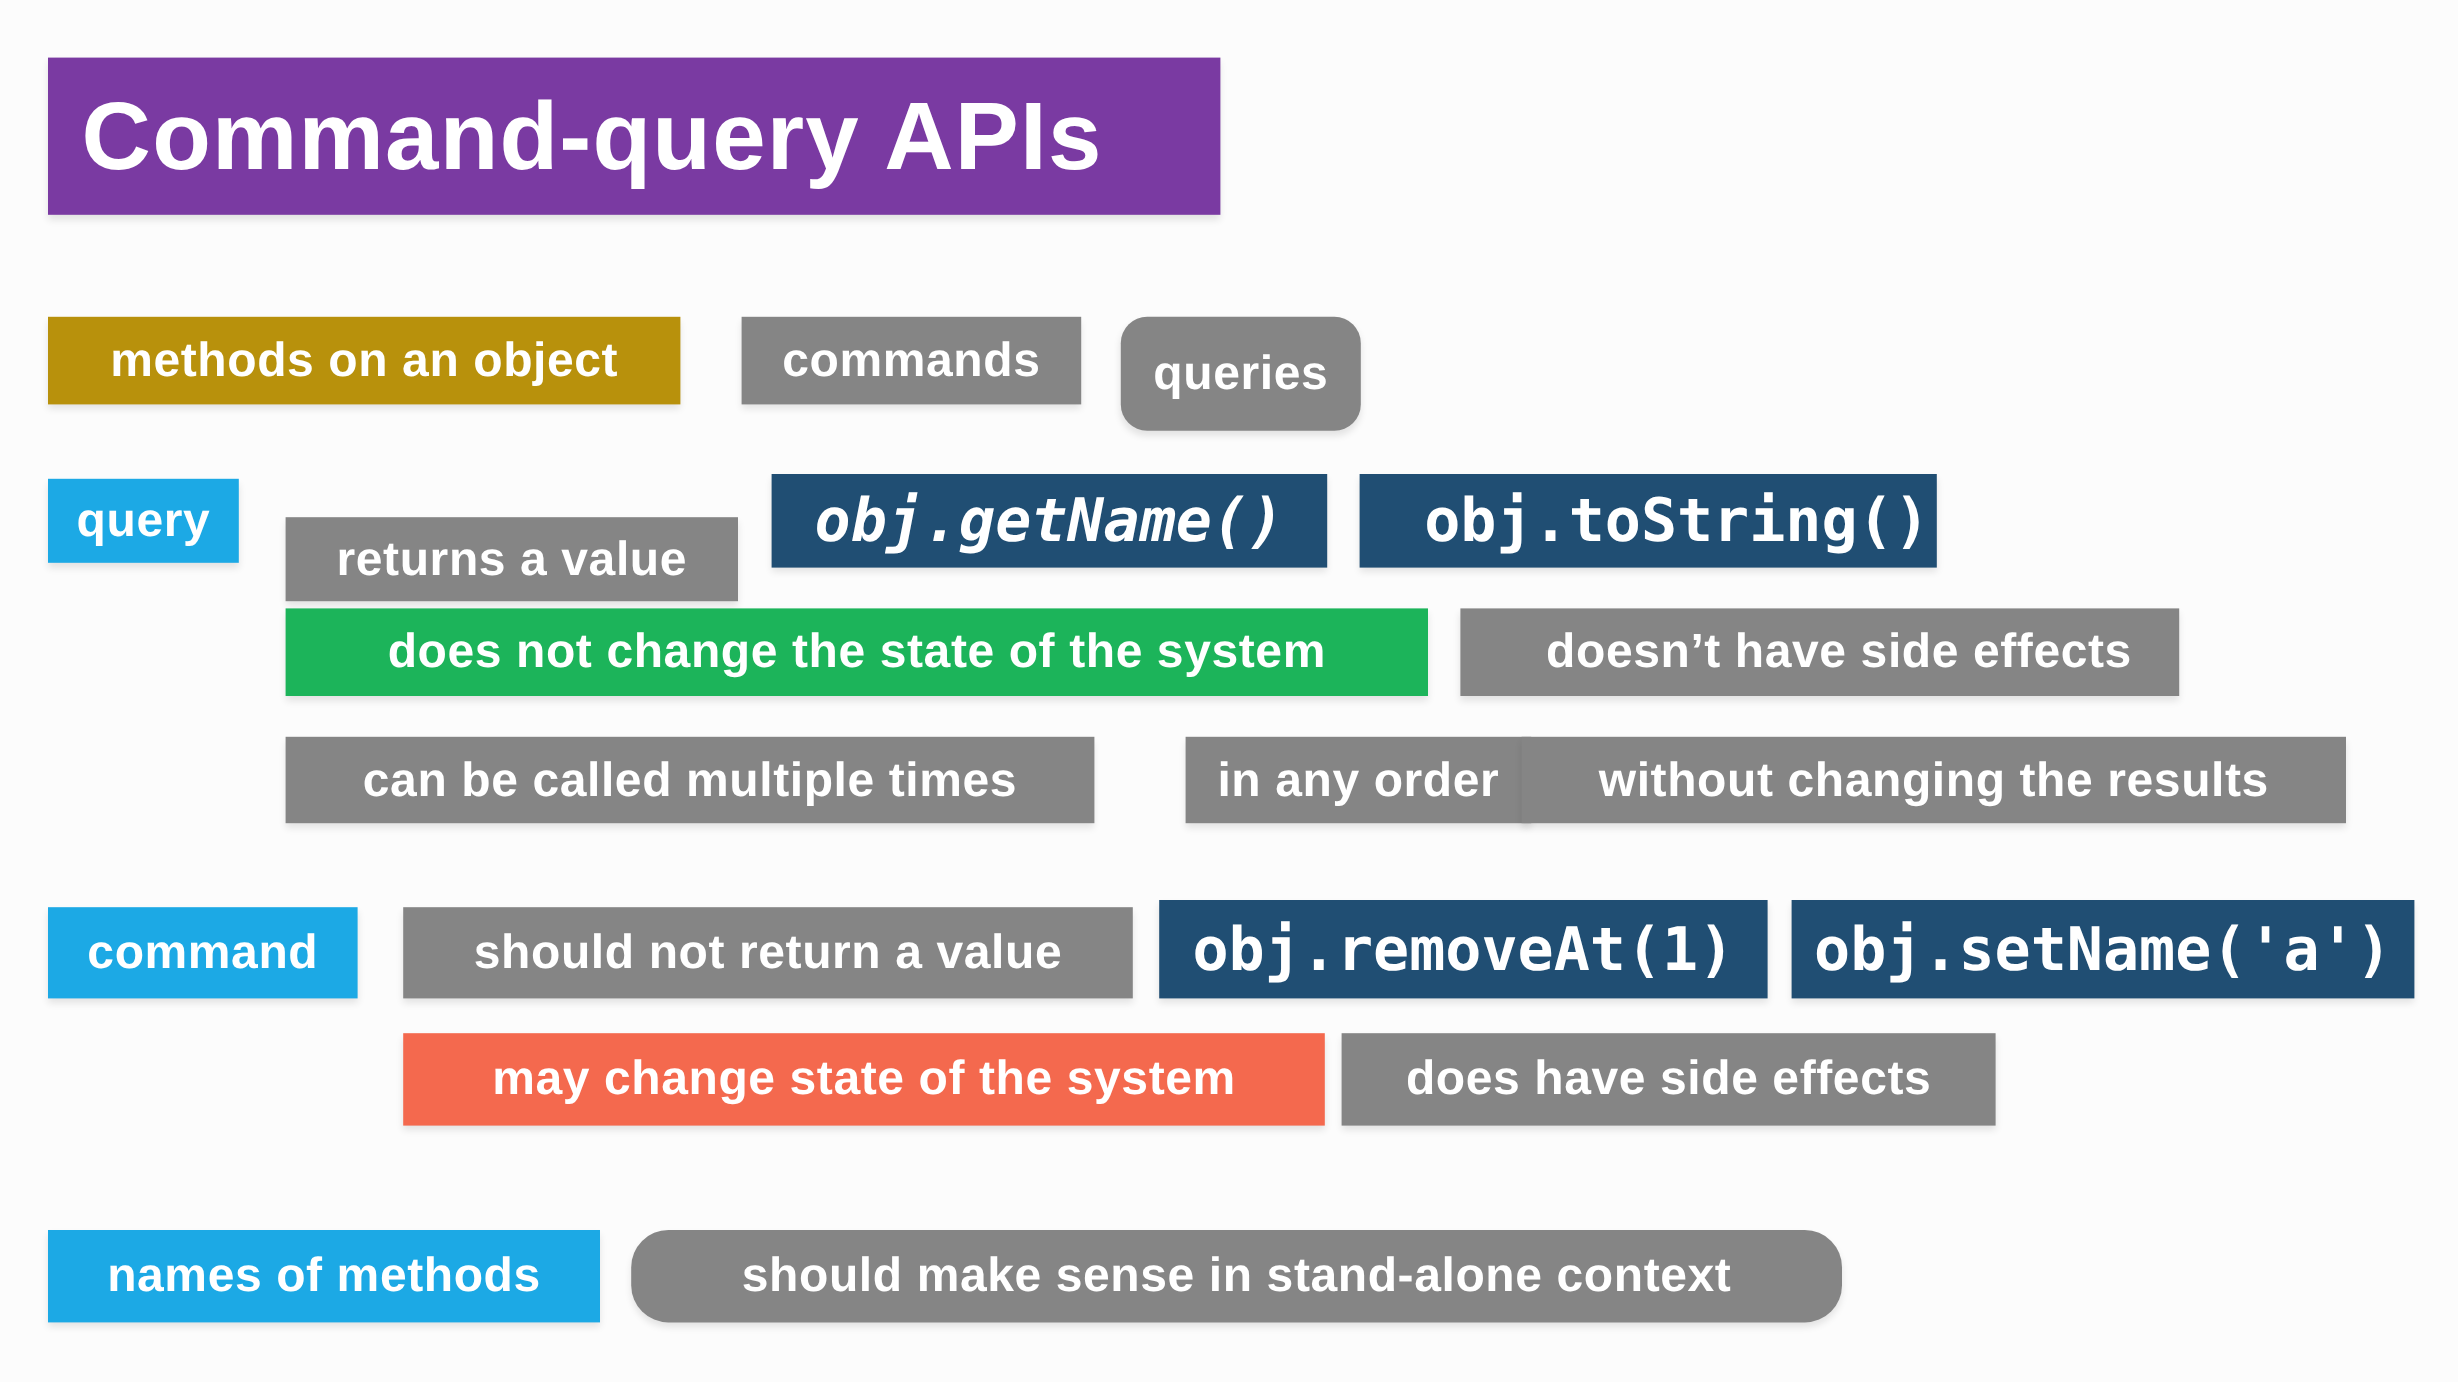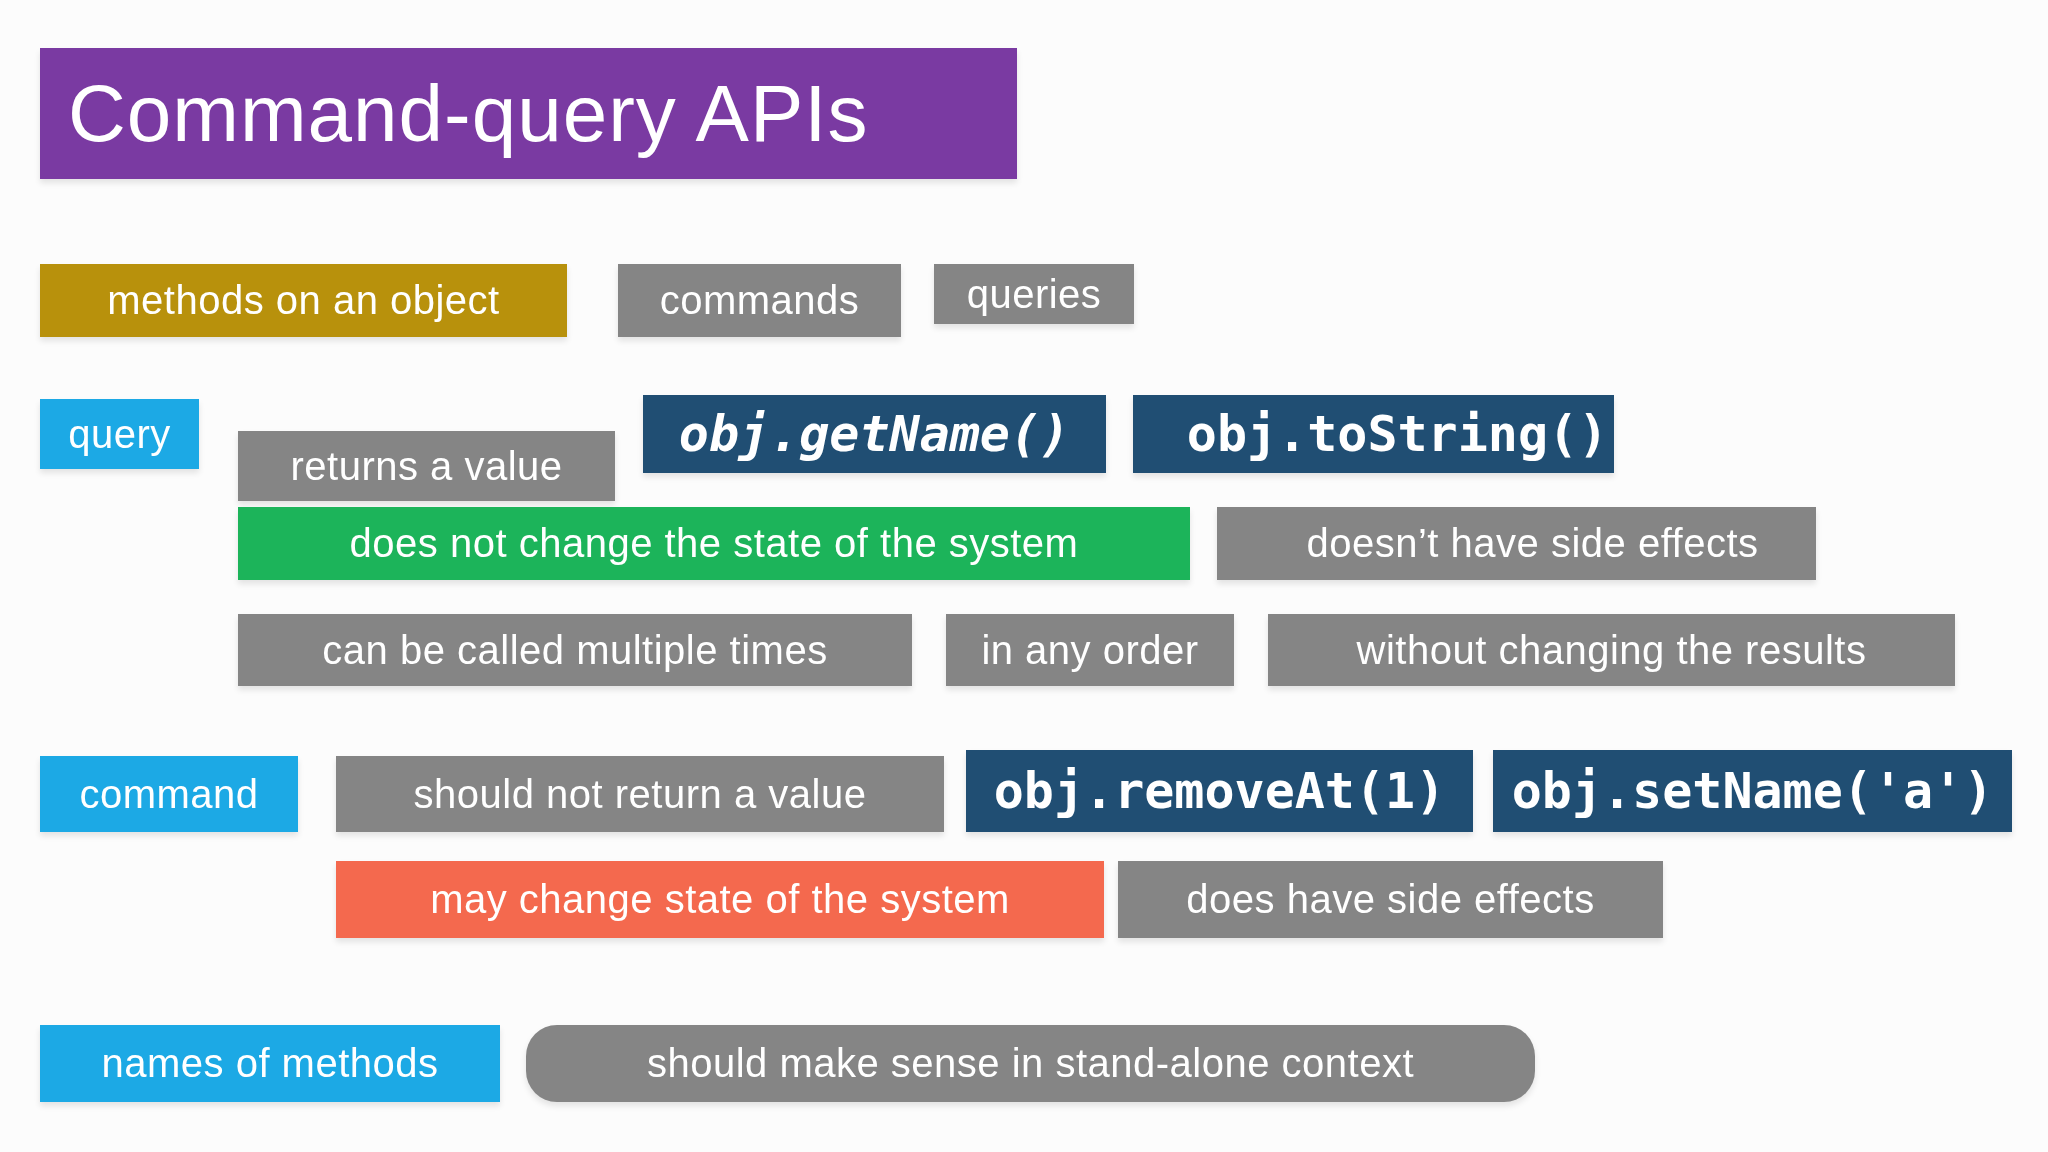--- a/index.html
+++ b/index.html
@@ -8,21 +8,21 @@
     background:#fcfcfc;
     font-family:"Liberation Sans", sans-serif;
     overflow:hidden;
   }
   .slide { position:relative; width:2048px; height:1152px; }
 
   .box {
     position:absolute;
     display:flex; align-items:center; justify-content:center;
     color:#ffffff;
-    font-weight:normal;
+    font-weight:bold;
     font-size:40px;
     letter-spacing:0.5px;
     white-space:nowrap;
     box-sizing:border-box;
     box-shadow:0 4px 6px rgba(0,0,0,0.10);
   }
   .code {
     font-family:"DejaVu Sans Mono", monospace;
     font-size:50px;
     font-weight:bold;
@@ -33,21 +33,21 @@
     justify-content:flex-start;
     padding-left:28px;
     letter-spacing:1px;
   }
 
   
   #b-title    { left:40px;   top:48px;   width:977px;  height:131px; }
 
   #b-methods  { left:40px;   top:264px;  width:527px;  height:73px; }
   #b-commands { left:618px;  top:264px;  width:283px;  height:73px; }
-  #b-queries  { left:934px;  top:264px;  width:200px;  height:60px; }
+  #b-queries  { left:934px;  top:264px;  width:200px;  height:95px;border-radius:22px; }
 
   #b-query    { left:40px;   top:399px;  width:159px;  height:70px; }
   #b-returns  { left:238px;  top:399px;  width:377px;  height:70px; }
   #b-getname  { left:643px;  top:395px;  width:463px;  height:78px;font-style:italic; }
   #b-tostring { left:1133px; top:395px;  width:481px;  height:78px; }
 
   #b-nochange { left:238px;  top:507px;  width:952px;  height:73px; }
   #b-nosidefx { left:1217px; top:507px;  width:599px;  height:73px;padding-left:32px; }
 
   #b-multi    { left:238px;  top:614px;  width:674px;  height:72px; }
@@ -78,21 +78,21 @@
 
   <div id="b-query" class="box" style="background-color: rgb(28, 169, 229);">query</div>
   <div id="b-returns" class="box" style="background-color: rgb(133, 133, 133); margin-top: 32px;">returns a value</div>
   <div id="b-getname" class="box code" style="background-color: rgb(32, 78, 115);">obj.getName()</div>
   <div id="b-tostring" class="box code" style="background-color: rgb(32, 78, 115); padding-left: 48px;">obj.toString()</div>
 
   <div id="b-nochange" class="box" style="background-color: rgb(28, 180, 90);">does not change the state of the system</div>
   <div id="b-nosidefx" class="box" style="background-color: rgb(133, 133, 133);">doesn’t have side effects</div>
 
   <div id="b-multi" class="box" style="background-color: rgb(133, 133, 133);">can be called multiple times</div>
-  <div id="b-anyorder" class="box" style="background-color: rgb(133, 133, 133);">in any order</div>
+  <div id="b-anyorder" class="box" style="background-color: rgb(133, 133, 133); margin-left: 42px;">in any order</div>
   <div id="b-noresult" class="box" style="background-color: rgb(133, 133, 133);">without changing the results</div>
 
   <div id="b-command" class="box" style="background-color: rgb(28, 169, 229);">command</div>
   <div id="b-noreturn" class="box" style="background-color: rgb(133, 133, 133);">should not return a value</div>
   <div id="b-removeat" class="box code" style="background-color: rgb(32, 78, 115);">obj.removeAt(1)</div>
   <div id="b-setname" class="box code" style="background-color: rgb(32, 78, 115);">obj.setName('a')</div>
 
   <div id="b-maychange" class="box" style="background-color: rgb(244, 105, 78);">may change state of the system</div>
   <div id="b-hassidefx" class="box" style="background-color: rgb(133, 133, 133);">does have side effects</div>
 

